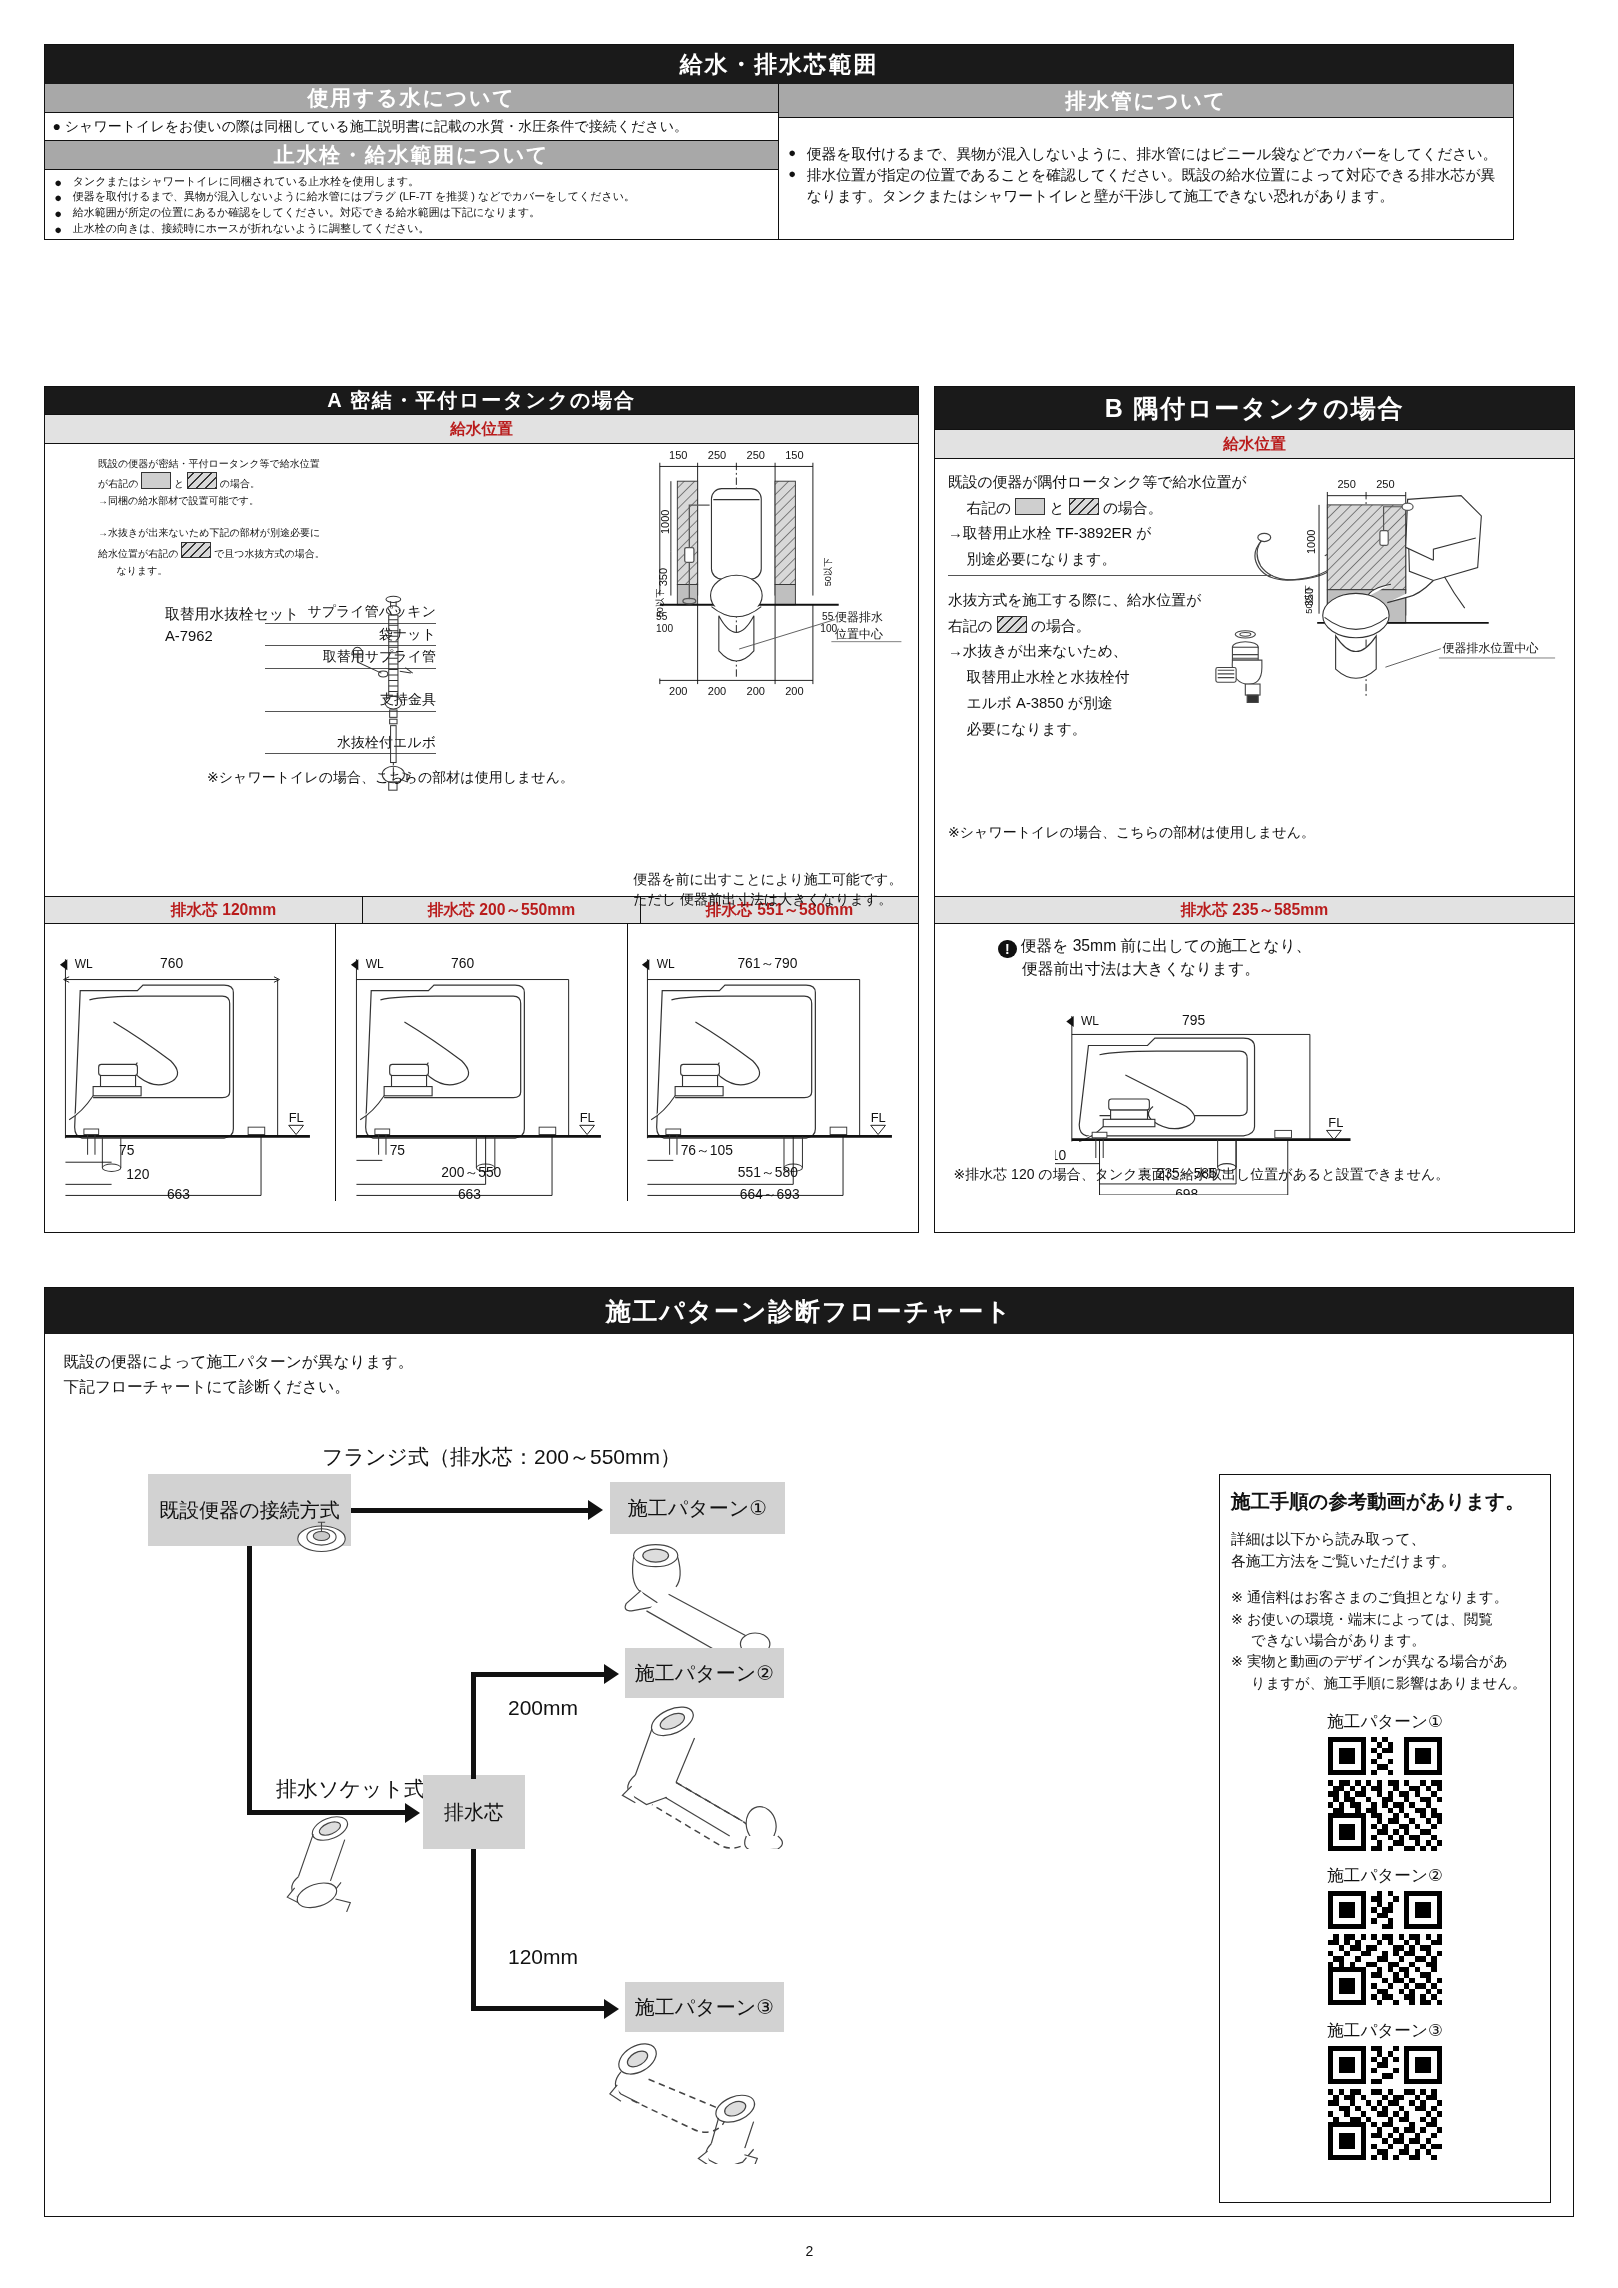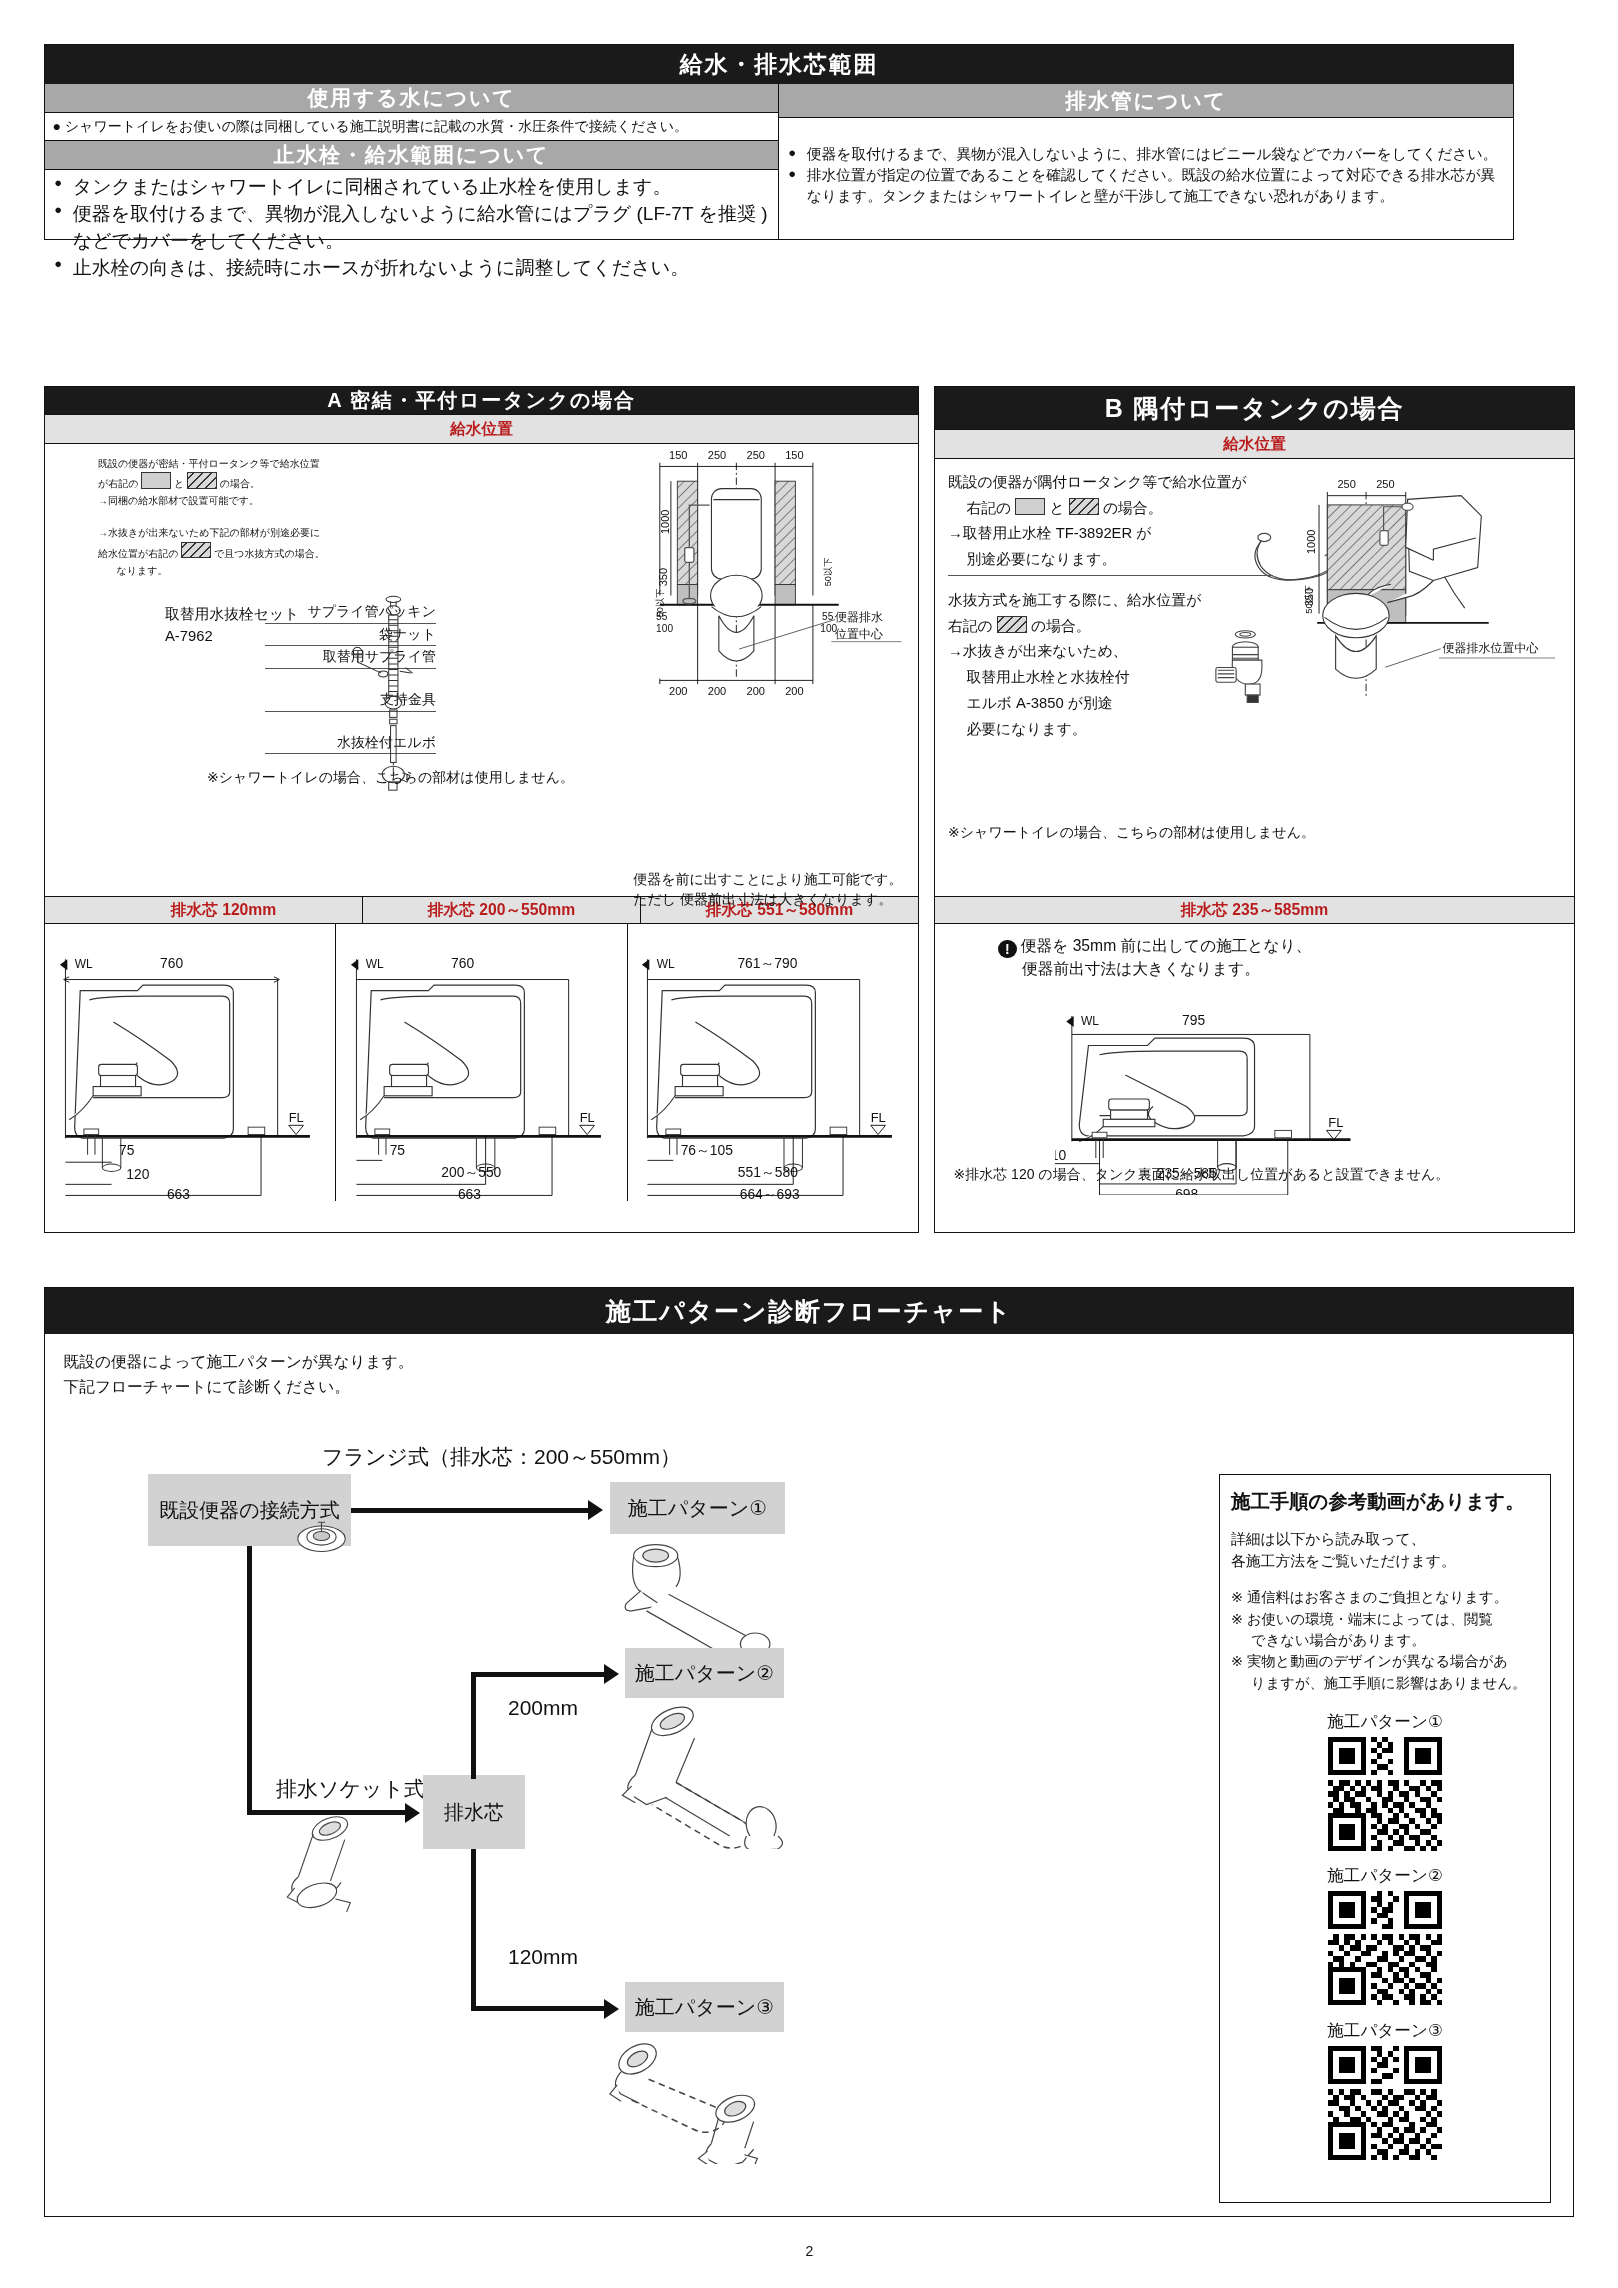--- a/index.html
+++ b/index.html
@@ -42,23 +42,24 @@
   <div class="blk bd" style="left:44px;top:44px;width:1470px;height:196px;">
 
     <div class="bar-black" style="height:39px;font-size:23px;">給水・排水芯範囲</div>
 
     <div style="display:flex;height:155px;">
 
       <div style="width:50%;box-sizing:border-box;border-right:1.5px solid #111;display:flex;flex-direction:column;">
         <div class="bar-gray" style="height:33px;font-size:21px;border-bottom:1.5px solid #111;">使用する水について</div>
         <div style="padding:4.6px 7.4px;font-size:14px;border-bottom:1.5px solid #111;height:24px;">● シャワートイレをお使いの際は同梱している施工説明書に記載の水質・水圧条件で接続ください。</div>
         <div class="bar-gray" style="height:33px;font-size:21px;border-bottom:1.5px solid #111;">止水栓・給水範囲について</div>
-        <div class="txt" style="padding:3.7px 9.2px;font-size:19px;line-height:1.42;">
+        <div class="txt" style="padding:3.7px 9.2px;font-size:11px;line-height:1.42;">
           <div class="bullet">タンクまたはシャワートイレに同梱されている止水栓を使用します。</div>
           <div class="bullet">便器を取付けるまで、異物が混入しないように給水管にはプラグ (LF-7T を推奨 ) などでカバーをしてください。</div>
+          <div class="bullet">給水範囲が所定の位置にあるか確認をしてください。対応できる給水範囲は下記になります。</div>
           <div class="bullet">止水栓の向きは、接続時にホースが折れないように調整してください。</div>
         </div>
       </div>
 
       <div style="width:50%;box-sizing:border-box;display:flex;flex-direction:column;">
         <div class="bar-gray" style="height:33px;font-size:21px;border-bottom:1.5px solid #111;">排水管について</div>
         <div class="txt" style="padding:5.5px 9.2px;font-size:14.8px;line-height:1.45;margin-top:20px;">
           <div class="bullet">便器を取付けるまで、異物が混入しないように、排水管にはビニール袋などでカバーをしてください。</div>
           <div class="bullet">排水位置が指定の位置であることを確認してください。既設の給水位置によって対応できる排水芯が異なります。タンクまたはシャワートイレと壁が干渉して施工できない恐れがあります。</div>
         </div>

